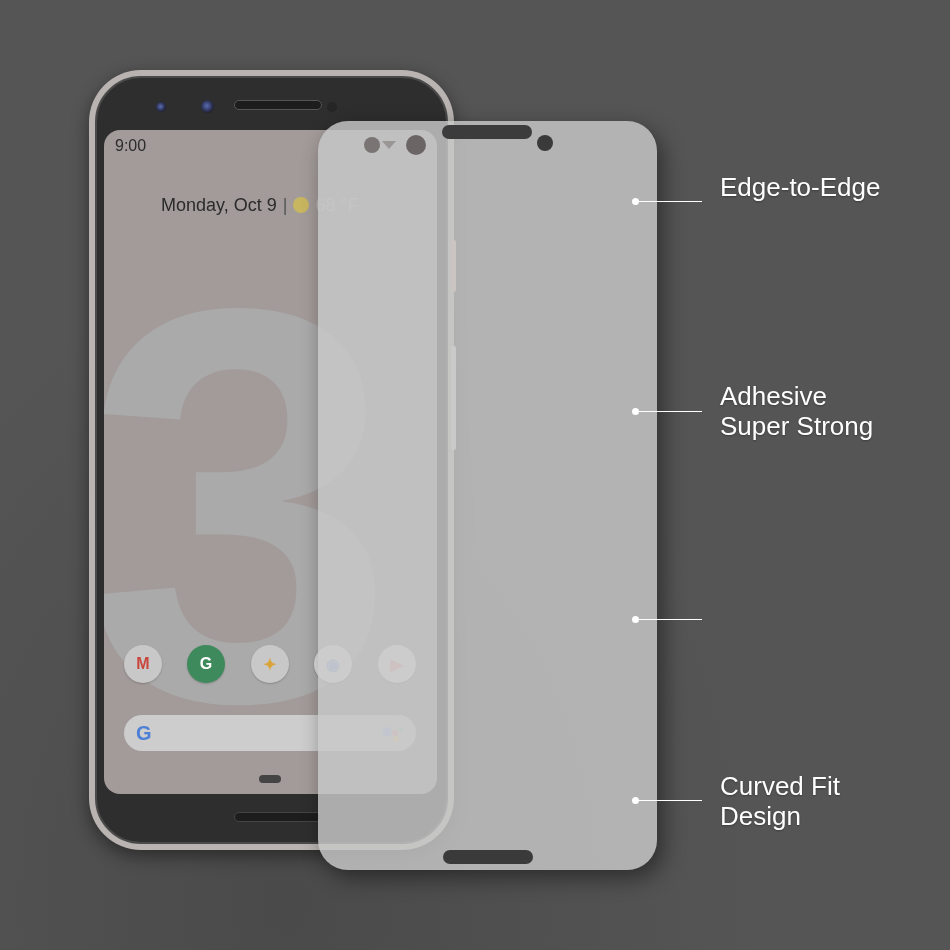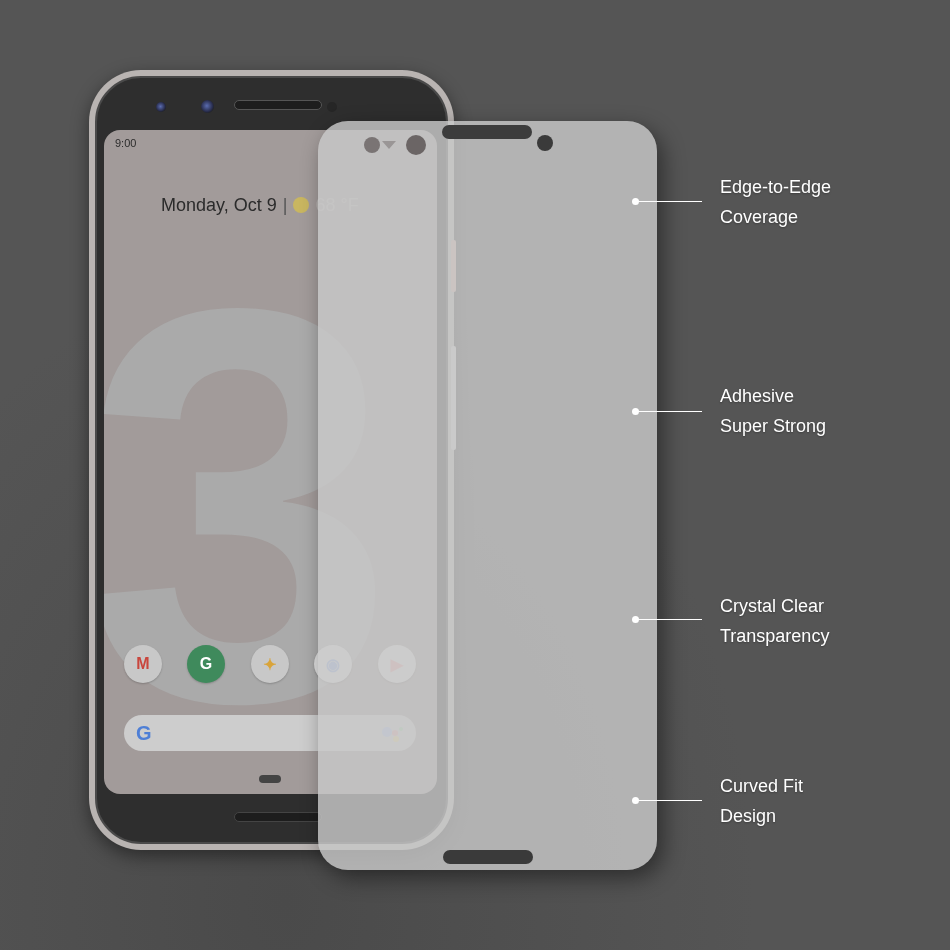--- a/index.html
+++ b/index.html
@@ -38,21 +38,21 @@
   }
   .sensor { position:absolute; border-radius:50%; background:#262626; }
   .side-btn { position:absolute; width:5px; border-radius:2px; }
 
   .screen {
     position:absolute; left:104px; top:130px; width:333px; height:664px;
     border-radius:16px; overflow:hidden;
     background:#a29b9a;
   }
   .status-time {
-    position:absolute; left:11px; top:7px; font-size:11px; color:#2c2c2c;
+    position:absolute; left:11px; top:7px; font-size:16px; color:#2c2c2c;
   }
   .date-line {
     position:absolute; left:57px; top:65px; font-size:18px; color:#2b2b2b;
     white-space:nowrap;
   }
   .date-line .sep { margin:0 6px; color:#555; }
   .weather-icon {
     display:inline-block; width:16px; height:16px; border-radius:50%;
     background:#c9b660; vertical-align:-2px; margin-right:6px;
   }
@@ -111,21 +111,21 @@
   
   .callout { position:absolute; left:632px; width:300px; height:70px; }
   .callout .dot {
     position:absolute; left:0; width:7px; height:7px; border-radius:50%;
     background:#ffffff;
   }
   .callout .line {
     position:absolute; left:4px; width:66px; height:1px; background:#ffffff;
   }
   .callout .label {
-    position:absolute; left:88px; top:0; color:#ffffff; font-size:18px;
+    position:absolute; left:88px; top:0; color:#ffffff; font-size:26px;
     line-height:30px; text-shadow:0 1px 2px rgba(0,0,0,0.3);
   }
 </style>
 </head>
 <body>
 
 <div class="bg-glow"></div>
 
 <div class="phone">
   <div class="phone-inner">
@@ -173,38 +173,33 @@
   <div class="protector-cutout-bar"></div>
   <div class="protector-cutout-hole"></div>
   <div class="protector-cutout-bottom"></div>
 </div>
 
 <div class="callout" style="top:172px;">
   <span class="dot" style="top:26px;"></span>
   <span class="line" style="top:29px;"></span>
   <div class="label">
     <div>Edge-to-Edge</div>
-      <div>Coverage</div>
   </div>
 </div>
 <div class="callout" style="top:381px;">
   <span class="dot" style="top:27px;"></span>
   <span class="line" style="top:30px;"></span>
   <div class="label">
     <div>Adhesive</div>
       <div>Super Strong</div>
   </div>
 </div>
 <div class="callout" style="top:591px;">
   <span class="dot" style="top:25px;"></span>
   <span class="line" style="top:28px;"></span>
-  <div class="label">
-    <div>Crystal Clear</div>
-      <div>Transparency</div>
-  </div>
 </div>
 <div class="callout" style="top:771px;">
   <span class="dot" style="top:26px;"></span>
   <span class="line" style="top:29px;"></span>
   <div class="label">
     <div>Curved Fit</div>
       <div>Design</div>
   </div>
 </div>
 

